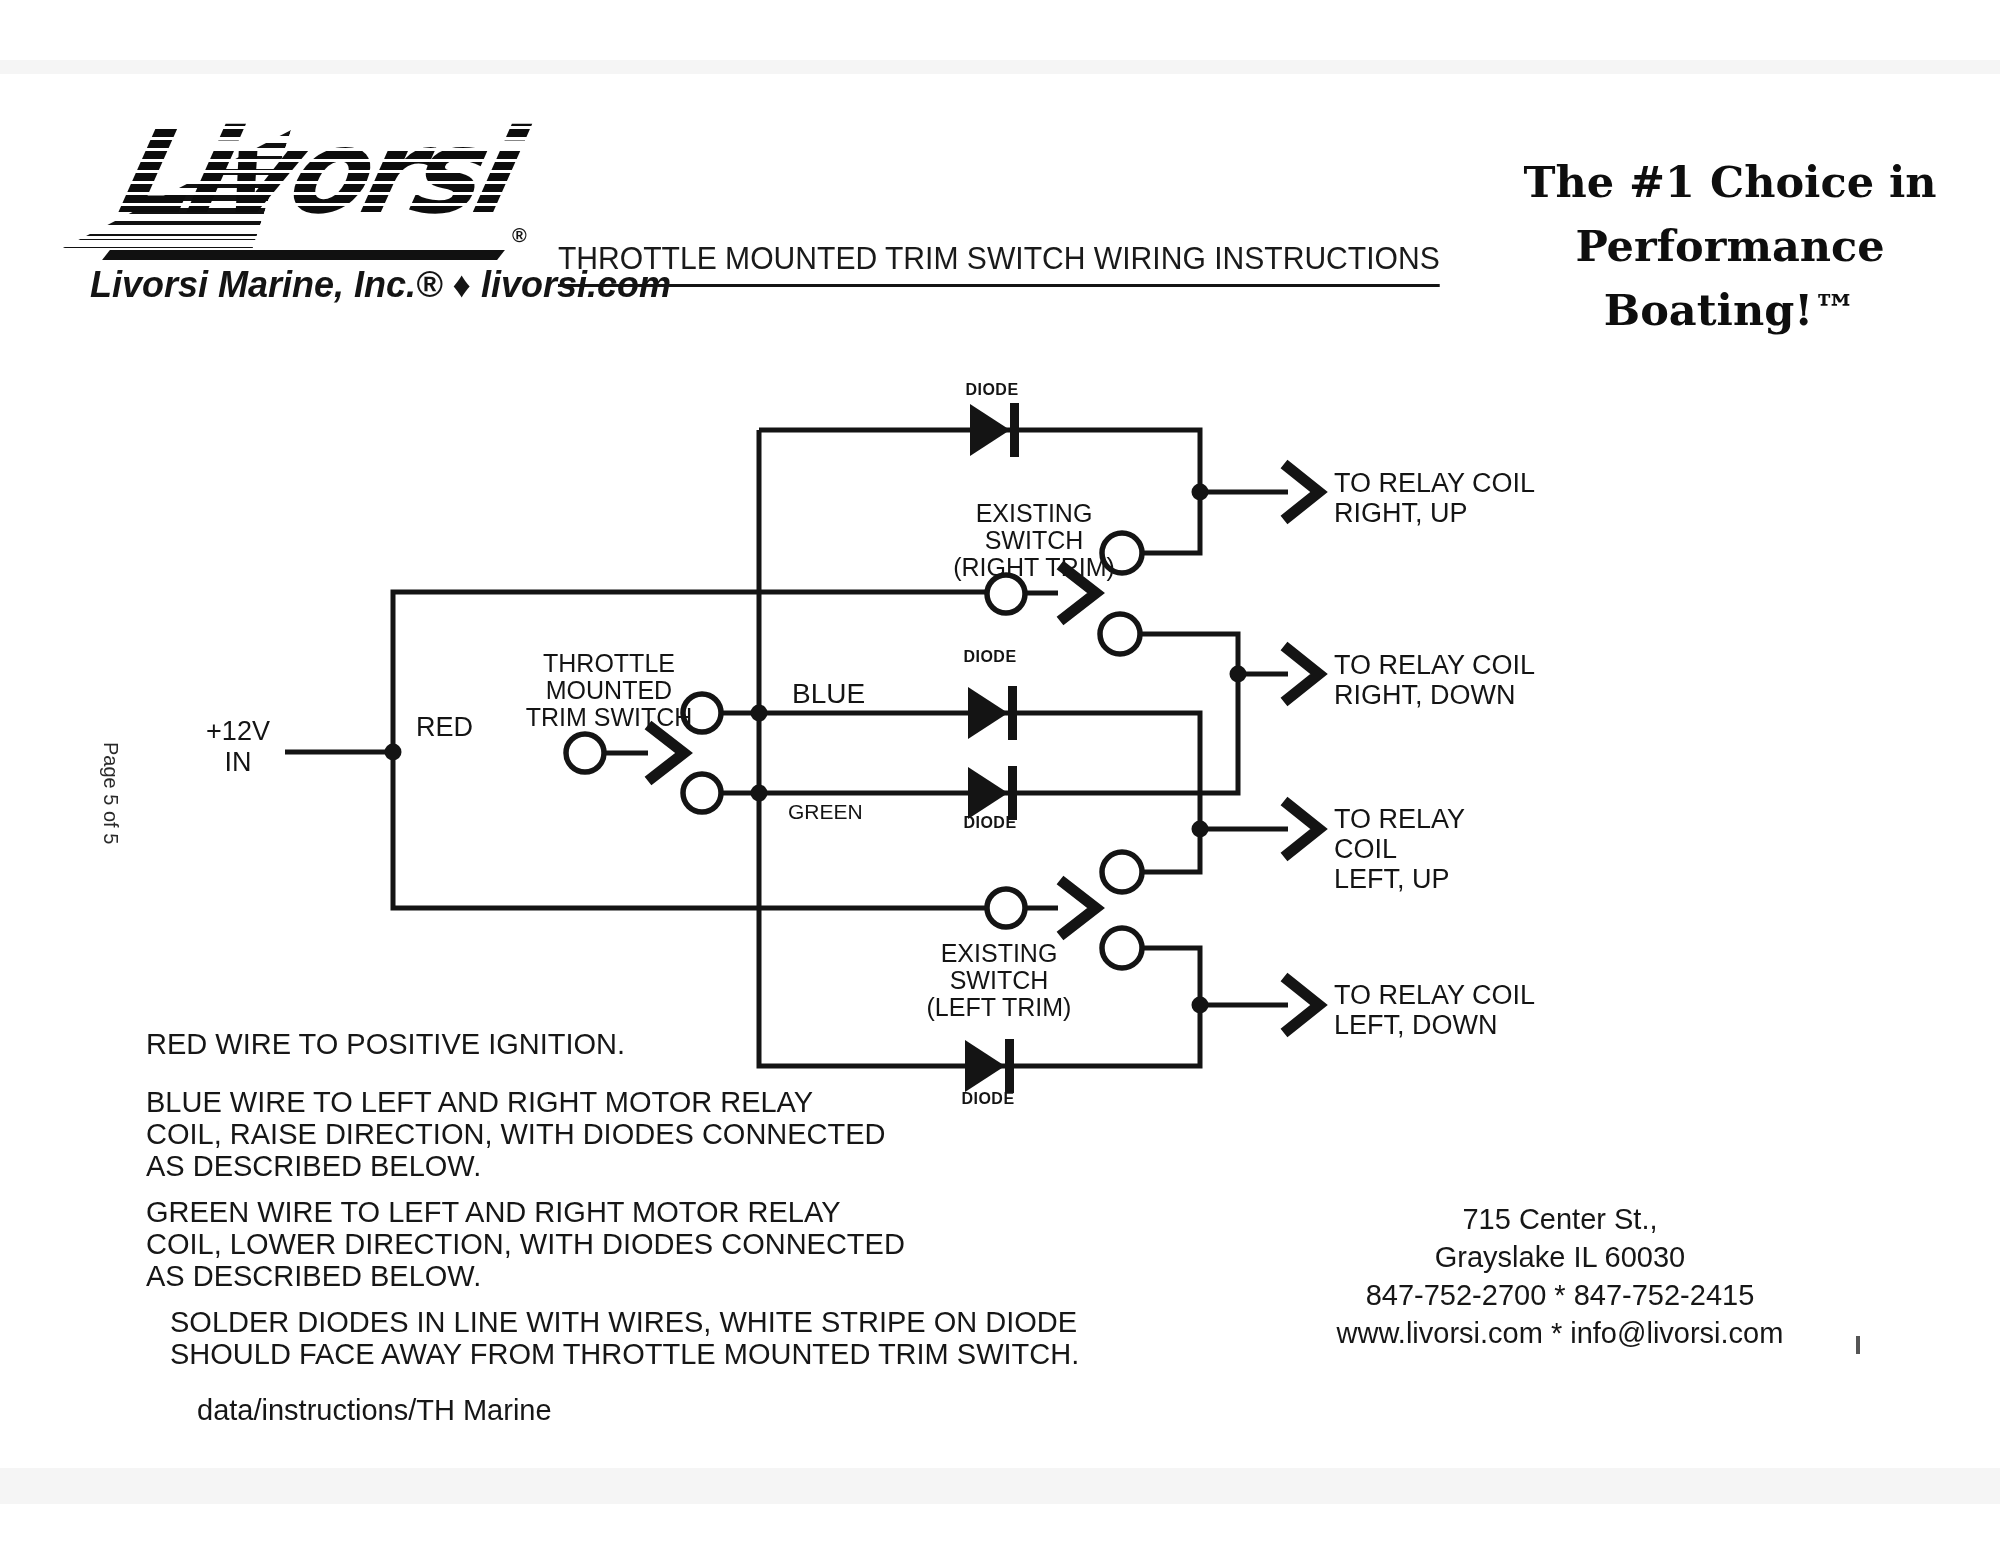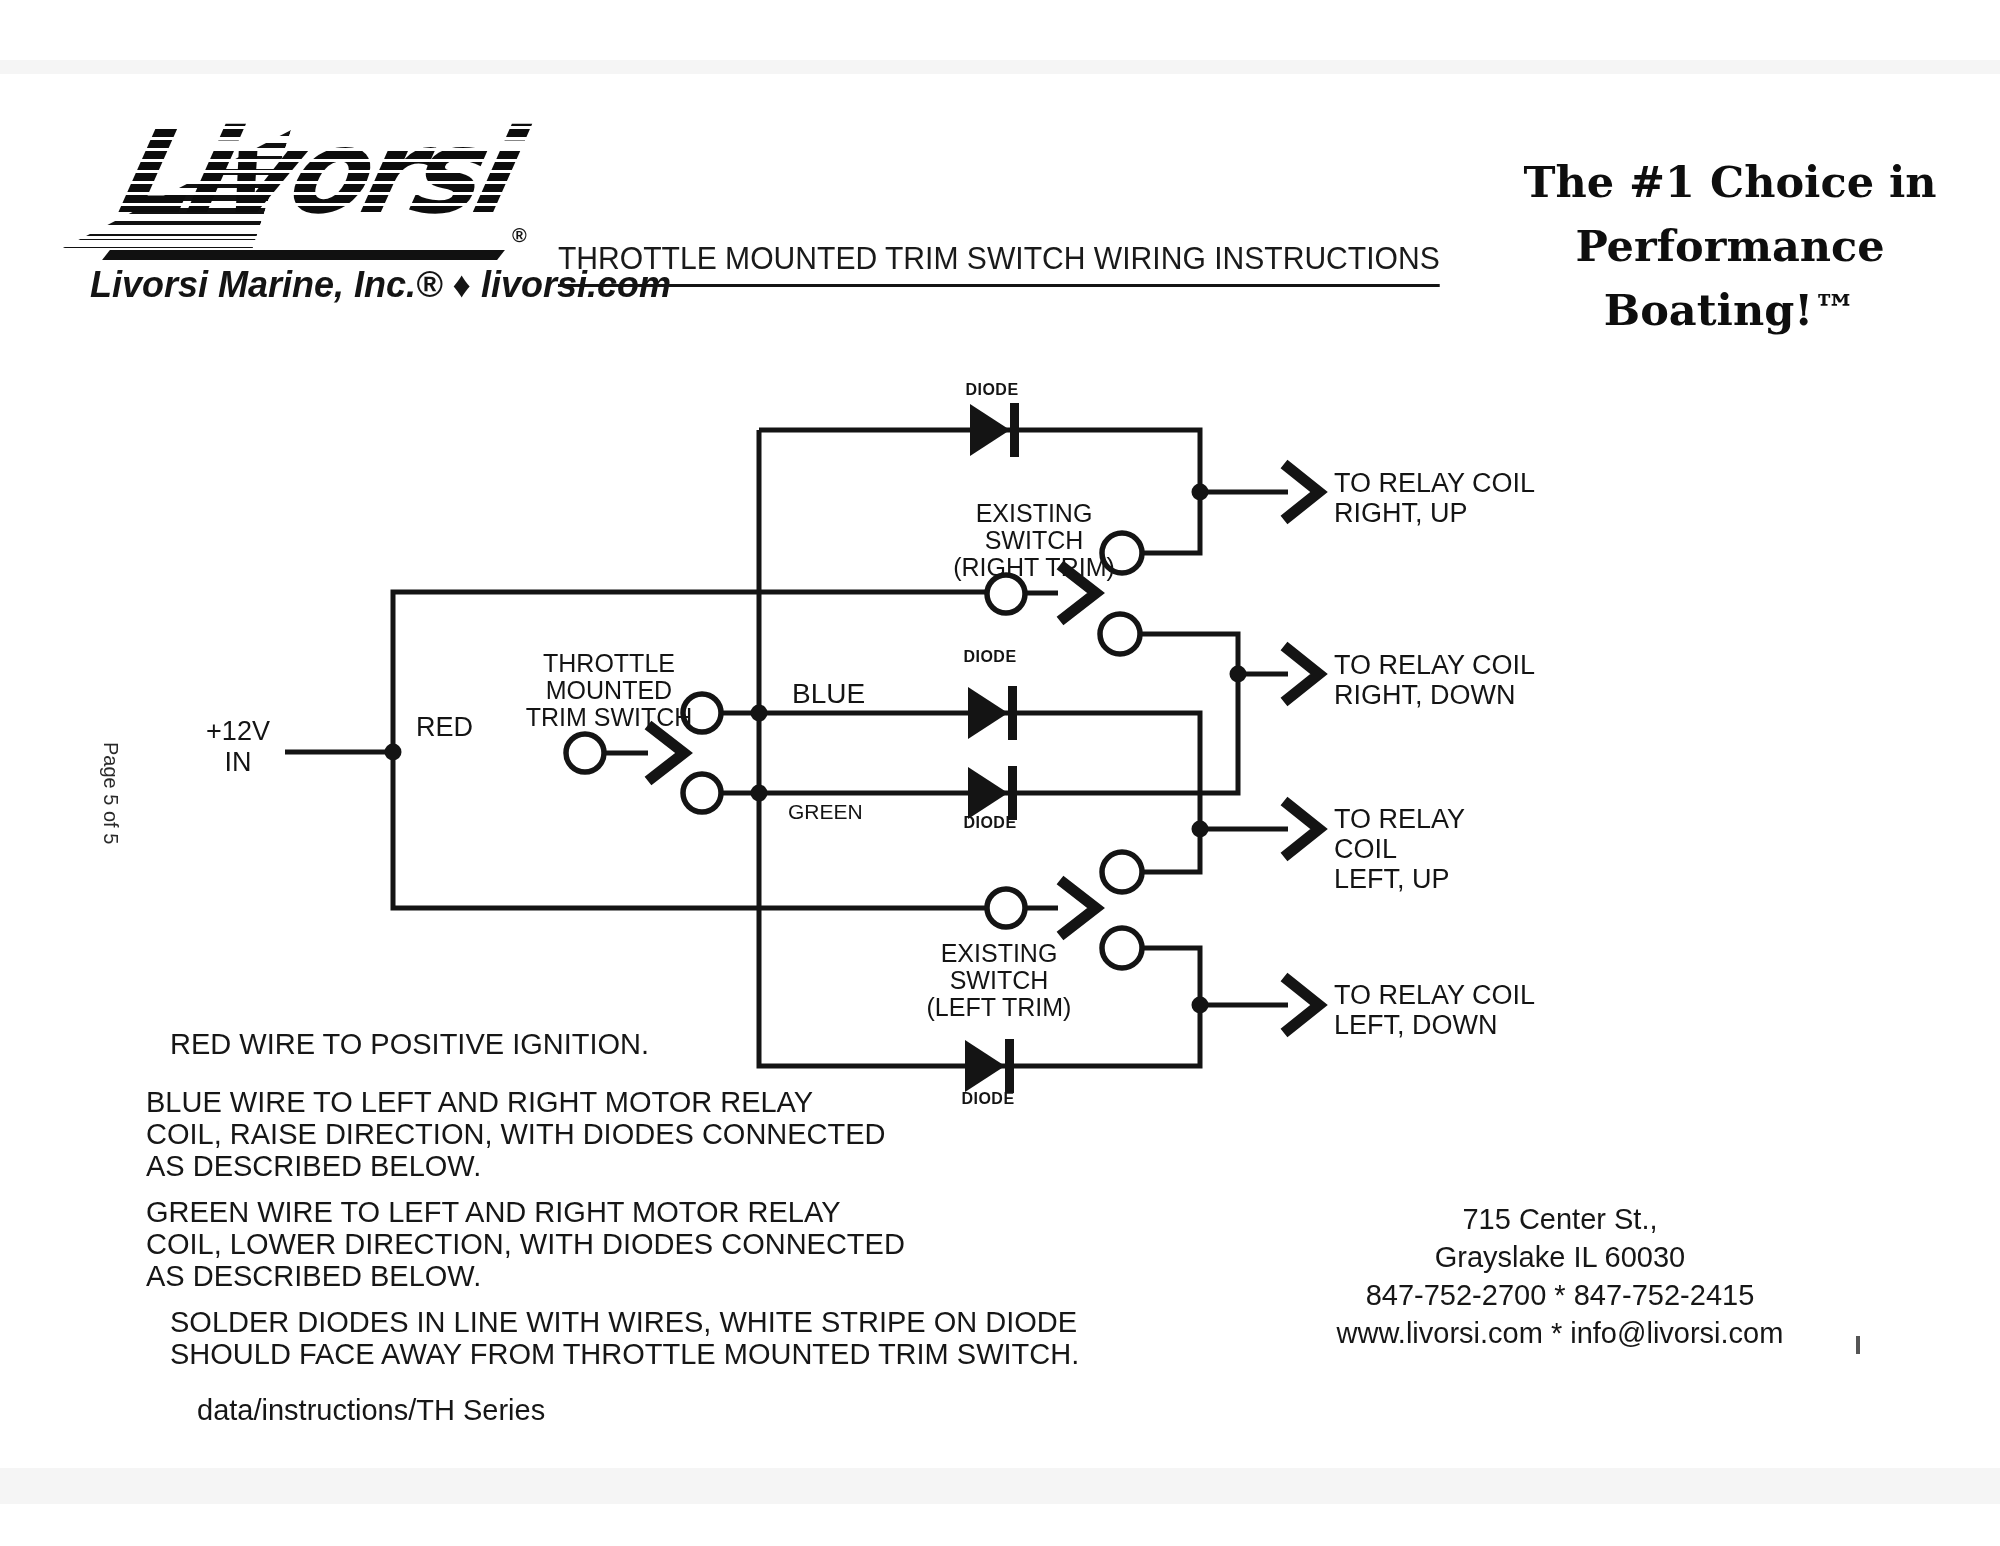--- a/index.html
+++ b/index.html
@@ -178,36 +178,36 @@
 <div class="lbl relay-lbl" style="left:1334px;top:804px;">
   <div>TO RELAY</div>
   <div>COIL</div>
   <div>LEFT, UP</div>
 </div>
 <div class="lbl relay-lbl" style="left:1334px;top:980px;">
   <div>TO RELAY COIL</div>
   <div>LEFT, DOWN</div>
 </div>
 
-<div class="note" style="top:1028px;margin-left:24px;">RED WIRE TO POSITIVE IGNITION.</div>
+<div class="note" style="top:1028px;">RED WIRE TO POSITIVE IGNITION.</div>
 <div class="note" style="top:1086px;">
   <div>BLUE WIRE TO LEFT AND RIGHT MOTOR RELAY</div>
   <div>COIL, RAISE DIRECTION, WITH DIODES CONNECTED</div>
   <div>AS DESCRIBED BELOW.</div>
 </div>
 <div class="note" style="top:1196px;">
   <div>GREEN WIRE TO LEFT AND RIGHT MOTOR RELAY</div>
   <div>COIL, LOWER DIRECTION, WITH DIODES CONNECTED</div>
   <div>AS DESCRIBED BELOW.</div>
 </div>
 <div class="note" style="top:1306px;margin-left:24px;">
   <div>SOLDER DIODES IN LINE WITH WIRES, WHITE STRIPE ON DIODE</div>
   <div>SHOULD FACE AWAY FROM THROTTLE MOUNTED TRIM SWITCH.</div>
 </div>
 
-<div class="docref">data/instructions/TH Series</div>
+<div class="docref">data/instructions/TH Marine</div>
 
 <div class="address">
   <div>715 Center St.,</div>
   <div>Grayslake IL 60030</div>
   <div>847-752-2700 * 847-752-2415</div>
   <div>www.livorsi.com * info@livorsi.com</div>
 </div>
 
 </body></html>

